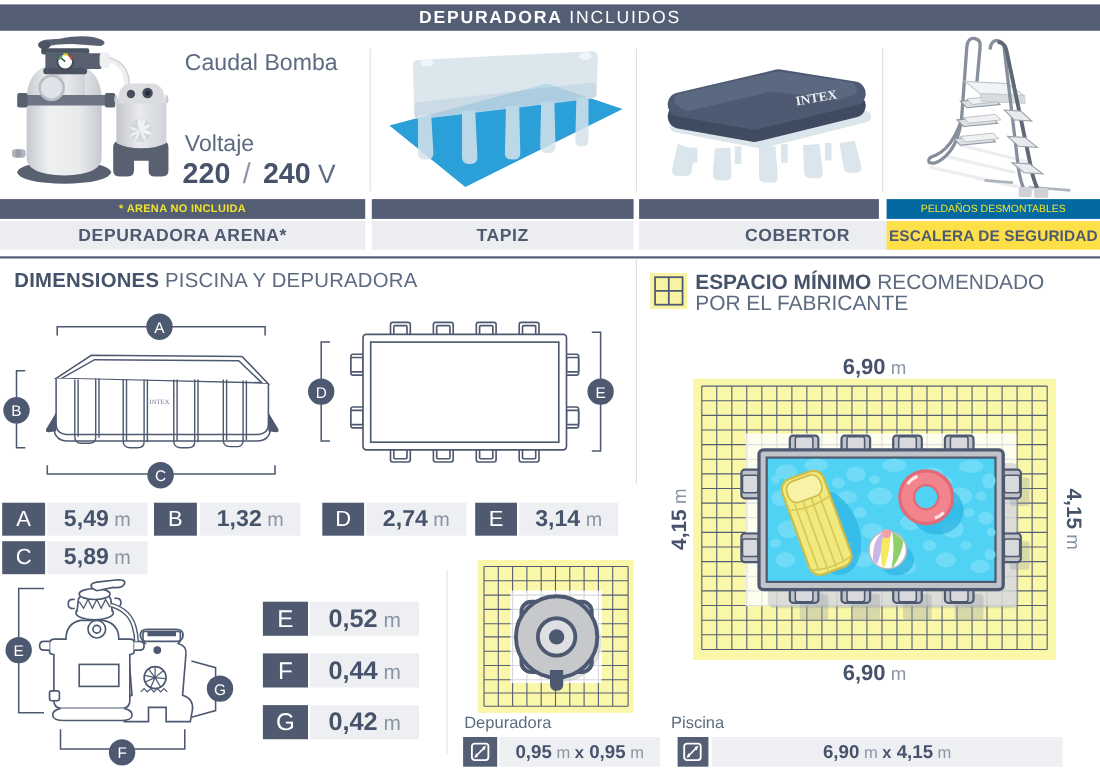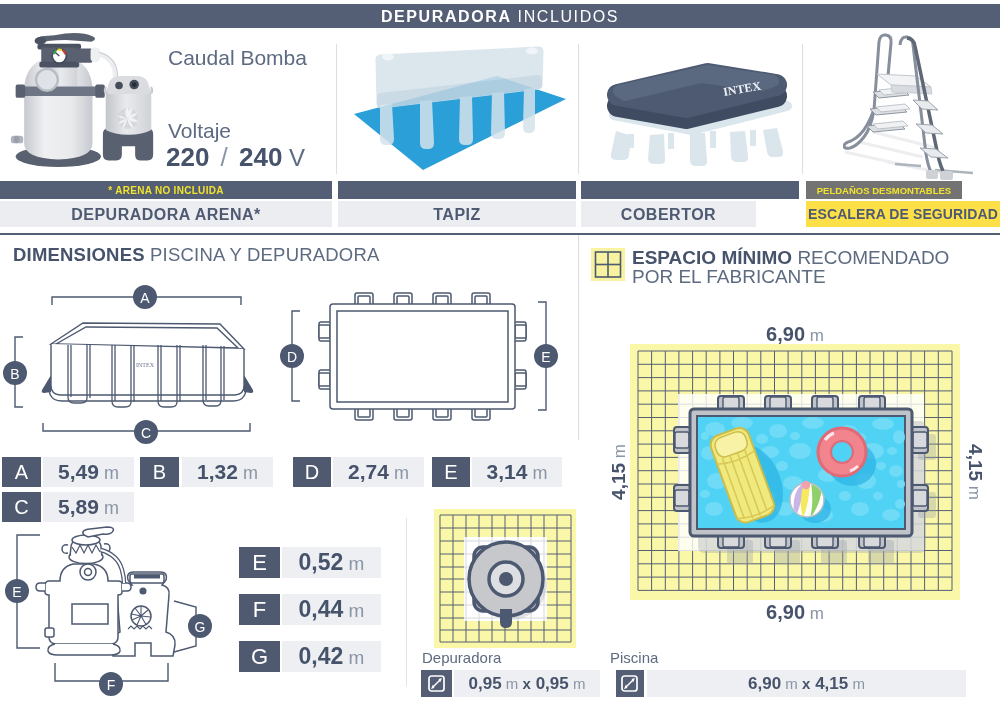--- a/index.html
+++ b/index.html
@@ -154,27 +154,27 @@
 <rect x="83" y="140" width="12" height="9" rx="2" fill="#ced2d7"></rect>
 <rect x="97" y="141" width="13" height="9" rx="2" fill="#ced2d7"></rect>
 </svg>
 
 <div class="abs" style="left:0;top:181px;width:332px;height:18px;background:#545e74;color:#f2e32d;text-align:center;line-height:19px;font-size:10px;font-weight:bold;letter-spacing:0.3px;">* ARENA NO INCLUIDA</div>
 
 <div class="abs" style="left:338px;top:181px;width:238px;height:18px;background:#545e74;"></div>
 
 <div class="abs" style="left:581px;top:181px;width:218px;height:18px;background:#545e74;"></div>
 
-<div class="abs" style="left:806px;top:181px;width:156px;height:18px;background:#737373;color:#f2e32d;text-align:center;line-height:19px;font-size:9.5px;font-weight:bold;letter-spacing:0;">PELDAÑOS DESMONTABLES</div>
+<div class="abs" style="left:806px;top:181px;width:194px;height:18px;background:#0369a1;color:#f2e32d;text-align:center;line-height:19px;font-size:9.5px;font-weight:normal;letter-spacing:0;">PELDAÑOS DESMONTABLES</div>
 
 <div class="abs" style="left:0;top:201px;width:332px;height:26px;background:#ecedf1;color:#4e5a71;text-align:center;line-height:27px;font-size:16px;font-weight:bold;letter-spacing:0.5px;">DEPURADORA ARENA*</div>
 
 <div class="abs" style="left:338px;top:201px;width:238px;height:26px;background:#ecedf1;color:#4e5a71;text-align:center;line-height:27px;font-size:16px;font-weight:bold;letter-spacing:0.5px;">TAPIZ</div>
 
-<div class="abs" style="left:581px;top:201px;width:175px;height:26px;background:#ecedf1;color:#4e5a71;text-align:center;line-height:27px;font-size:16px;font-weight:bold;letter-spacing:0.5px;">COBERTOR</div>
+<div class="abs" style="left:581px;top:201px;width:218px;height:26px;background:#ecedf1;color:#4e5a71;text-align:center;line-height:27px;font-size:16px;font-weight:bold;letter-spacing:0.5px;padding-left:35px;">COBERTOR</div>
 
 <div class="abs" style="left:806px;top:201px;width:194px;height:26px;background:#fde047;color:#4e5a71;text-align:center;line-height:27px;font-size:14px;font-weight:bold;letter-spacing:0.1px;">ESCALERA DE SEGURIDAD</div>
 
 <div class="abs" style="left:0;top:233px;width:1000px;height:2px;background:#545e74;"></div>
 
 <div class="abs" style="left:578px;top:235px;width:1px;height:205px;background:#dcdee2;"></div>
 
 <div class="abs" style="left:13px;top:244px;font-size:18.5px;letter-spacing:0.2px;color:#5d6b80;"><span class="b" style="color:#47536b;">DIMENSIONES</span> PISCINA Y DEPURADORA</div>
 
 <svg class="abs" style="left:0;top:282px;" width="580" height="166" viewBox="0 0 580 166">

